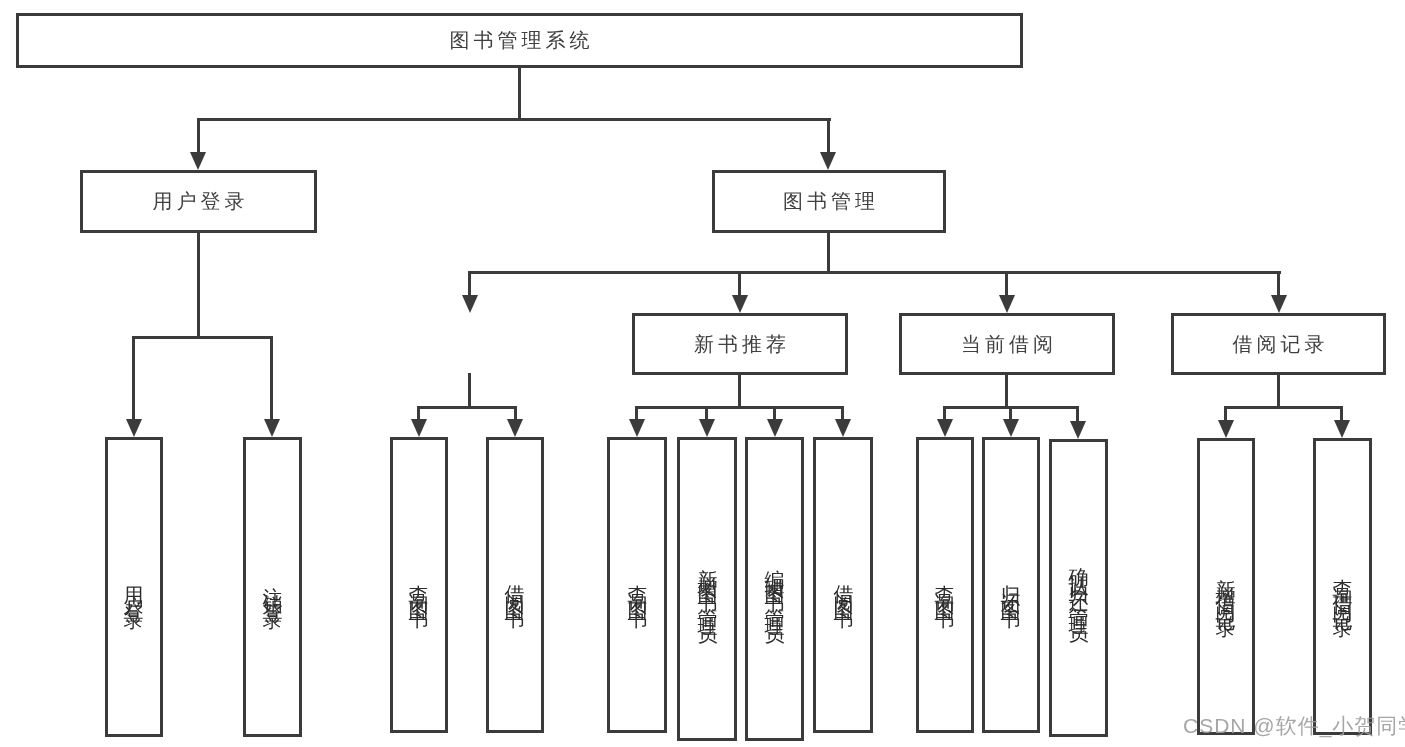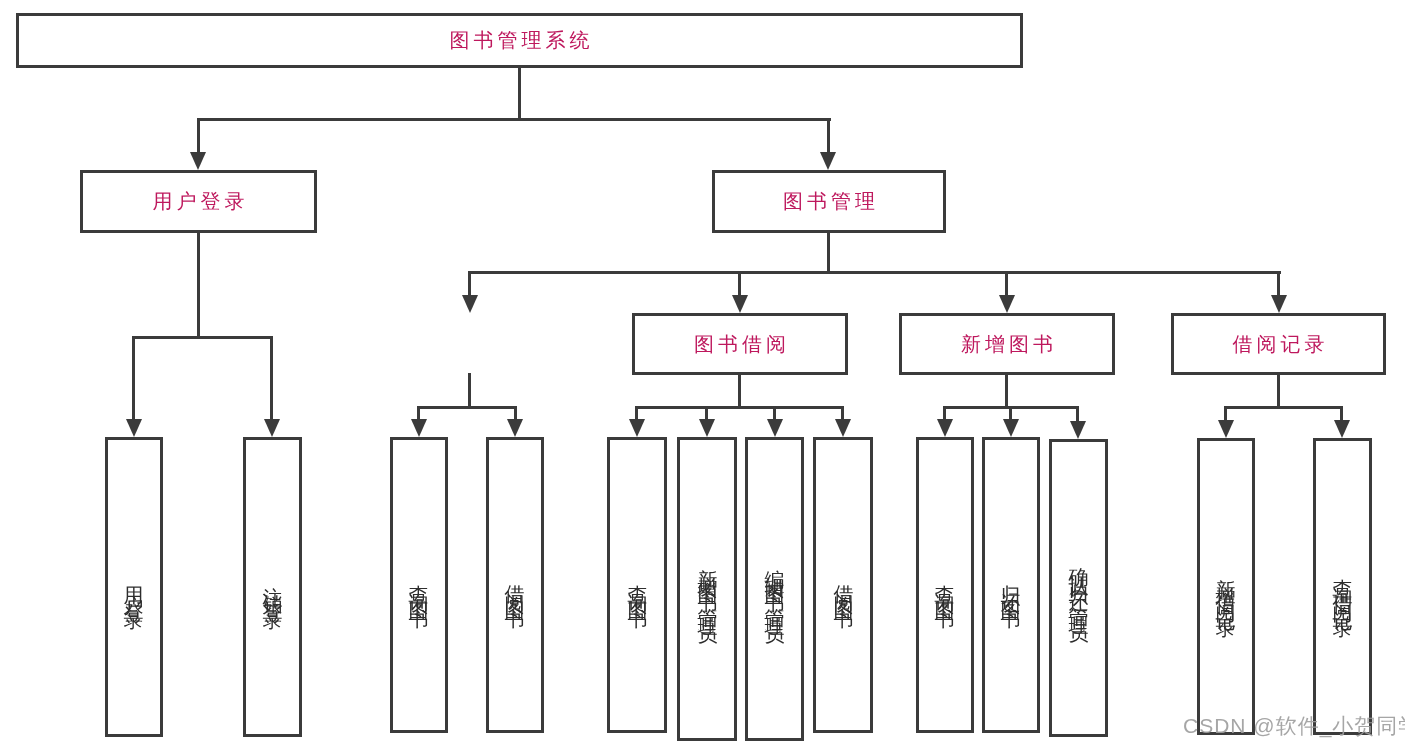--- a/index.html
+++ b/index.html
@@ -15,21 +15,21 @@
     position: absolute;
     box-sizing: border-box;
     border: 3px solid #3b3b3b;
     background: #ffffff;
     display: flex;
     align-items: center;
     justify-content: center;
     font-size: 20px;
     letter-spacing: 4px;
     text-indent: 4px;
-    color: #be185d;
+    color: #404040;
     z-index: 2;
   }
   .vnode {
     position: absolute;
     box-sizing: border-box;
     border: 3px solid #3b3b3b;
     background: #ffffff;
     writing-mode: vertical-rl;
     text-align: center;
     font-size: 20px;
@@ -75,23 +75,23 @@
 
 <div class="canvas">
 
   <div class="node" style="left:16px; top:13px; width:1007px; height:55px;">图书管理系统</div>
 
   <div class="node" style="left:80px; top:170px; width:237px; height:63px;">用户登录</div>
 
   <div class="node" style="left:712px; top:170px; width:234px; height:63px;">图书管理</div>
 
 
-  <div class="node" style="left:632px; top:313px; width:216px; height:62px;">图书借阅</div>
+  <div class="node" style="left:632px; top:313px; width:216px; height:62px;">新书推荐</div>
 
-  <div class="node" style="left:899px; top:313px; width:216px; height:62px;">新增图书</div>
+  <div class="node" style="left:899px; top:313px; width:216px; height:62px;">当前借阅</div>
 
   <div class="node" style="left:1171px; top:313px; width:215px; height:62px;">借阅记录</div>
 
   <div class="vnode" style="left:105px; top:437px; width:58px; height:300px;">用户登录</div>
   <div class="vnode" style="left:243px; top:437px; width:59px; height:300px;">注销登录</div>
 
   <div class="vnode" style="left:390px; top:437px; width:58px; height:296px;">查询图书</div>
   <div class="vnode" style="left:486px; top:437px; width:58px; height:296px;">借阅图书</div>
 
   <div class="vnode" style="left:607px; top:437px; width:60px; height:296px;">查询图书</div>

